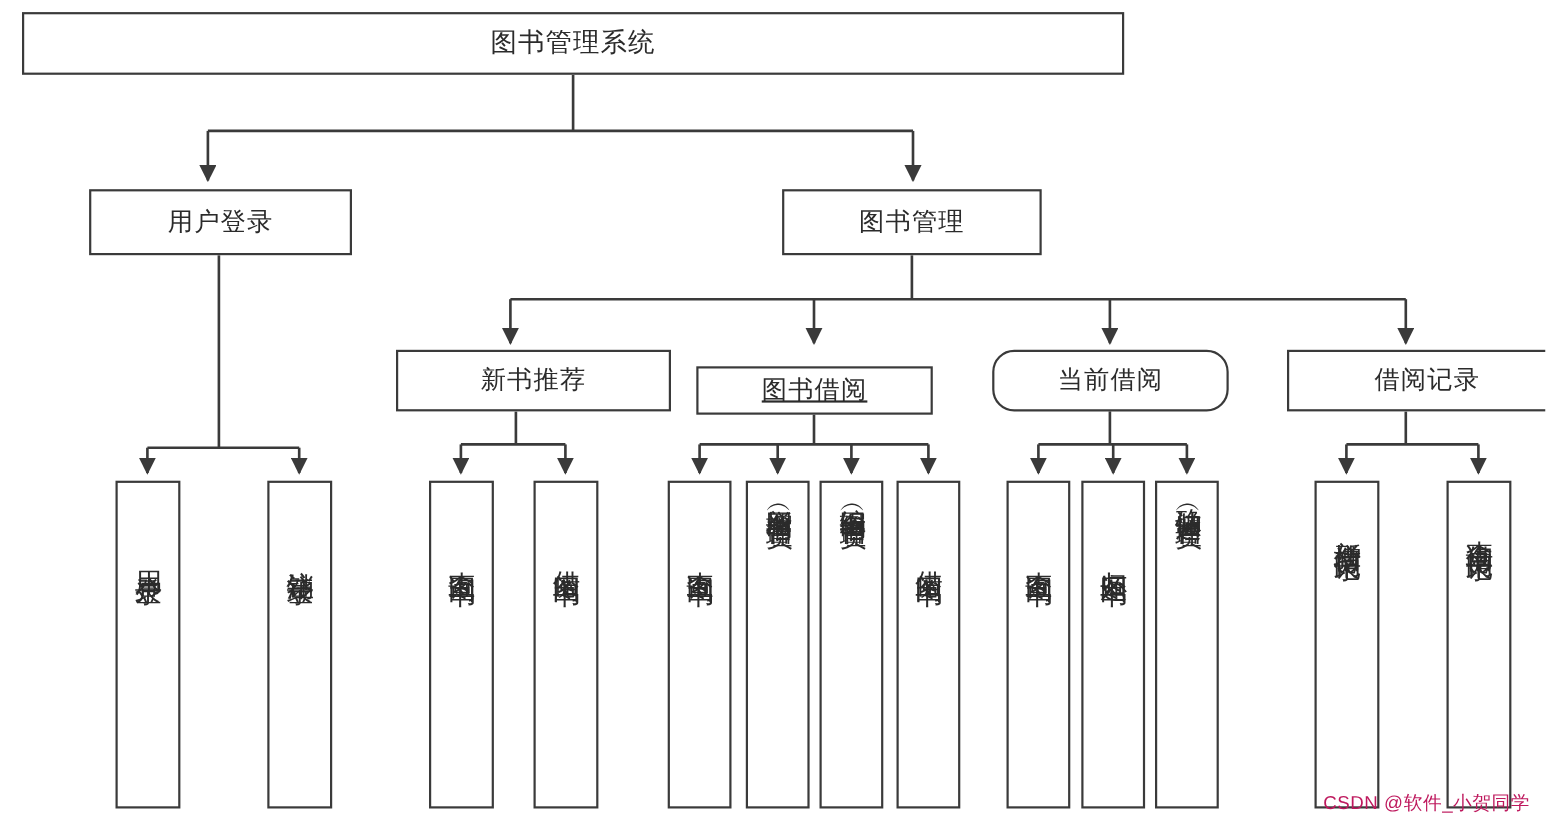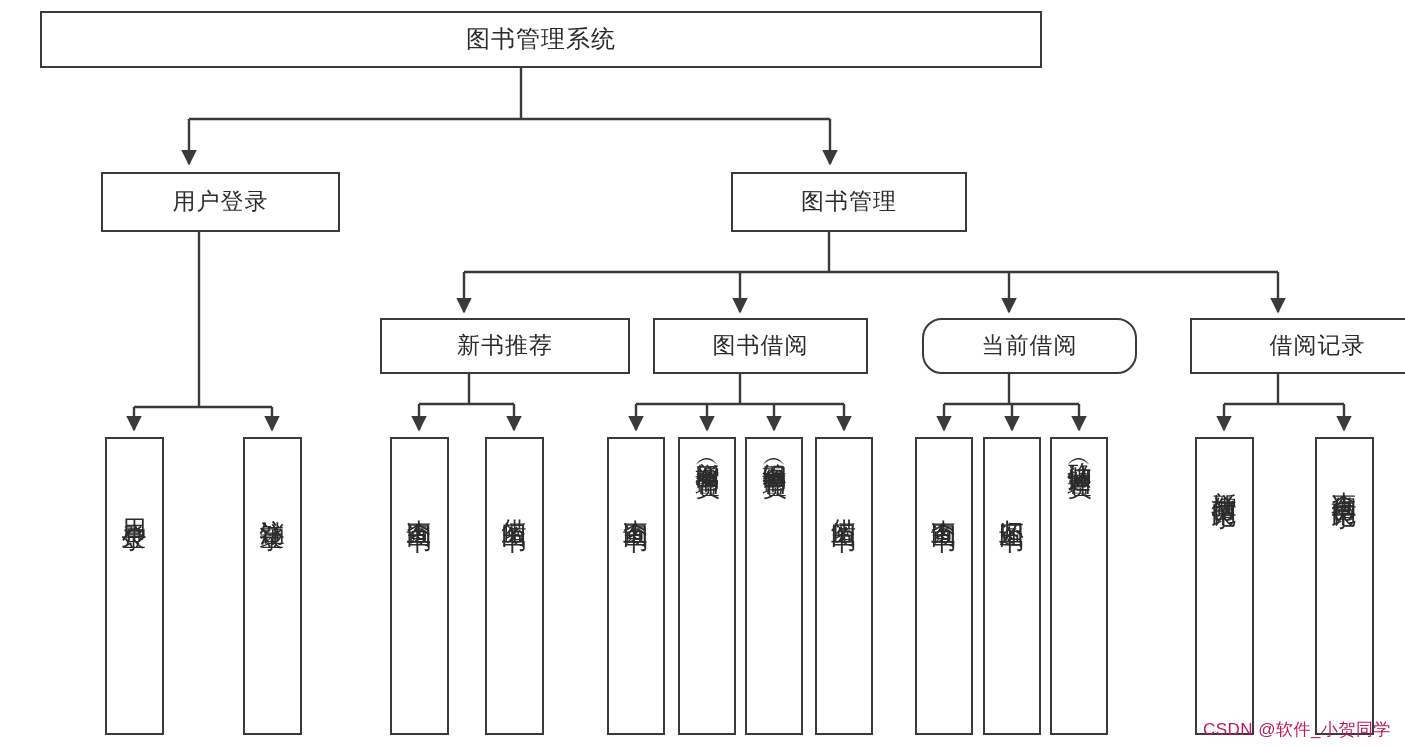--- a/index.html
+++ b/index.html
@@ -32,21 +32,20 @@
     border: 2.2px solid #3a3a3a;
     display: flex;
     align-items: center;
     justify-content: center;
     color: #2b2b2b;
   }
   .node.horiz {
     font-size: 23px;
     letter-spacing: 1px;
     line-height: 1.1;
-    margin-left: 20px;
   }
   .node.root {
     font-size: 24px;
   }
   .node.leaf {
     align-items: flex-start;
     justify-content: center;
     padding-top: 6px;
   }
   .vtext {
@@ -134,21 +133,21 @@
   <div class="node horiz" style="left:81px; top:172px; width:239px; height:60px;">
     <span>用户登录</span>
   </div>
   <div class="node horiz" style="left:711px; top:172px; width:236px; height:60px;">
     <span>图书管理</span>
   </div>
 
   <div class="node horiz" style="left:360px; top:318px; width:250px; height:56px;align-items:center;">
     <span>新书推荐</span>
   </div>
-  <div class="node horiz" style="left:633px; top:318px; width:215px; height:56px;">
+  <div class="node horiz" style="left:633px; top:333px; width:215px; height:44px;text-decoration:underline;">
     <span>图书借阅</span>
   </div>
   <div class="node horiz" style="left:902px; top:318px; width:215px; height:56px;border-radius:20px;">
     <span>当前借阅</span>
   </div>
   <div class="node horiz" style="left:1170px; top:318px; width:255px; height:56px;">
     <span>借阅记录</span>
   </div>
 
   <div class="node leaf" style="left:105px; top:437px; width:59px; height:298px; padding-top:60px;">

